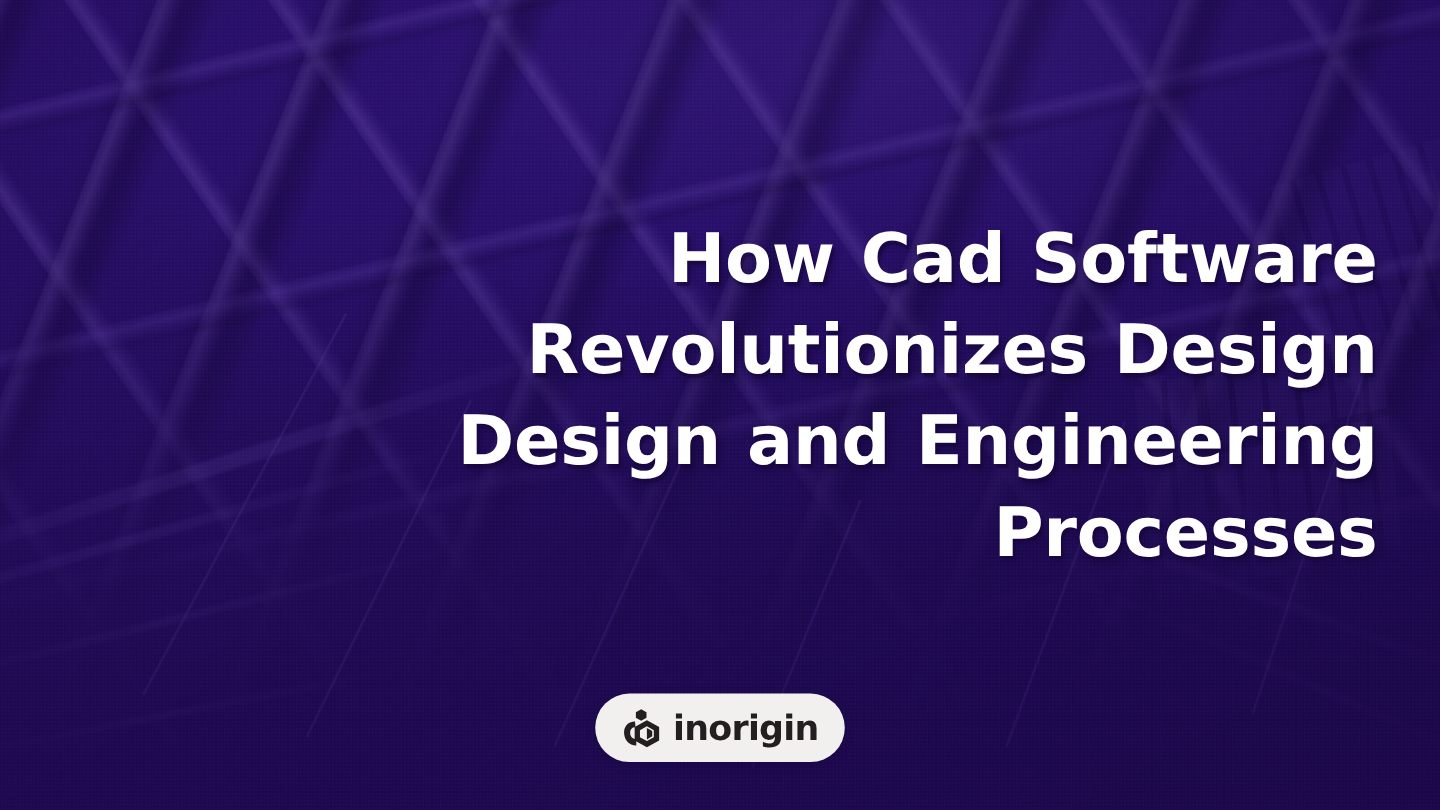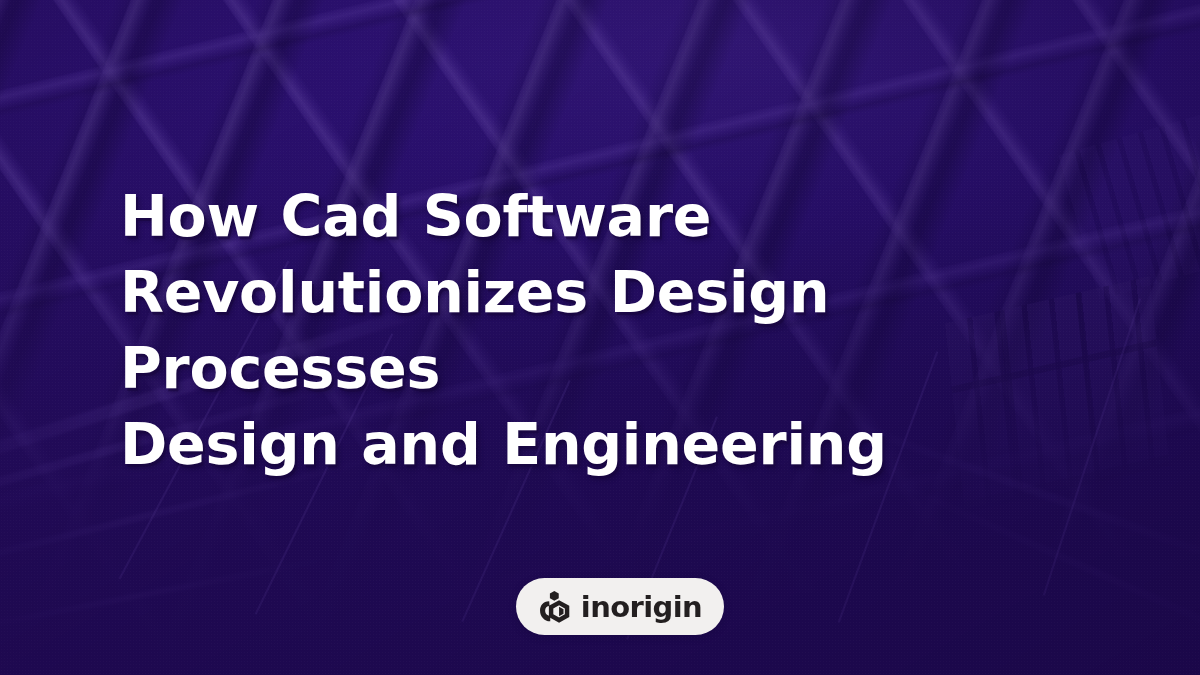--- a/index.html
+++ b/index.html
@@ -207,42 +207,42 @@
       rgba(35,10,82,0.00) 0%,
       rgba(35,10,82,0.12) 58%,
       rgba(30,8,74,0.34) 100%);
   }
 
   
   .headline {
     position:absolute;
     left:0; right:0;
     top:178px;
-    padding:0 120px;
-    text-align:left;
+    padding:0 52px;
+    text-align:right;
     z-index:5;
   }
   .headline-text {
     display:block;
     color:#ffffff;
     font-family:"DejaVu Sans", "Liberation Sans", sans-serif;
     font-size:57px;
     font-weight:bold;
     line-height:76px;
     letter-spacing:-0.2px;
     word-spacing:2px;
     text-shadow:
        2px 3px 0 rgba(24,6,62,0.55),
        3px 4px 5px rgba(18,4,52,0.45);
   }
 
   
   .logo-pill {
     position:absolute;
-    left:516px; top:578px;
+    left:496px; top:578px;
     width:208px; height:57px;
     background:#f2f0ef;
     border-radius:30px;
     display:flex;
     align-items:center;
     justify-content:center;
     gap:9px;
     box-shadow:0 2px 7px rgba(18,4,52,0.34);
     z-index:6;
   }
@@ -304,22 +304,22 @@
     <div class="hairline hl-6"></div>
 
     <div class="duotone"></div>
     <div class="halftone"></div>
     <div class="vignette"></div>
   </div>
 
   <div class="headline">
     <span class="headline-text">How Cad Software</span>
     <span class="headline-text">Revolutionizes Design</span>
+    <span class="headline-text">Design and Engineering</span>
     <span class="headline-text">Processes</span>
-    <span class="headline-text">Design and Engineering</span>
   </div>
 
   <div class="logo-pill">
 
     <svg class="logo-mark" viewBox="0 0 100 100">
 
       <polygon points="48,3 61,10.5 61,24 48,31.5 35,24 35,10.5" fill="#231f20"></polygon>
 
       <path d="M33,33 C14,33 6,47 6,60 C6,77 18,92 36,92 L36,76 C26,76 21,69 21,60.5 C21,52 26,47 34,47 Z" fill="#231f20"></path>
 

